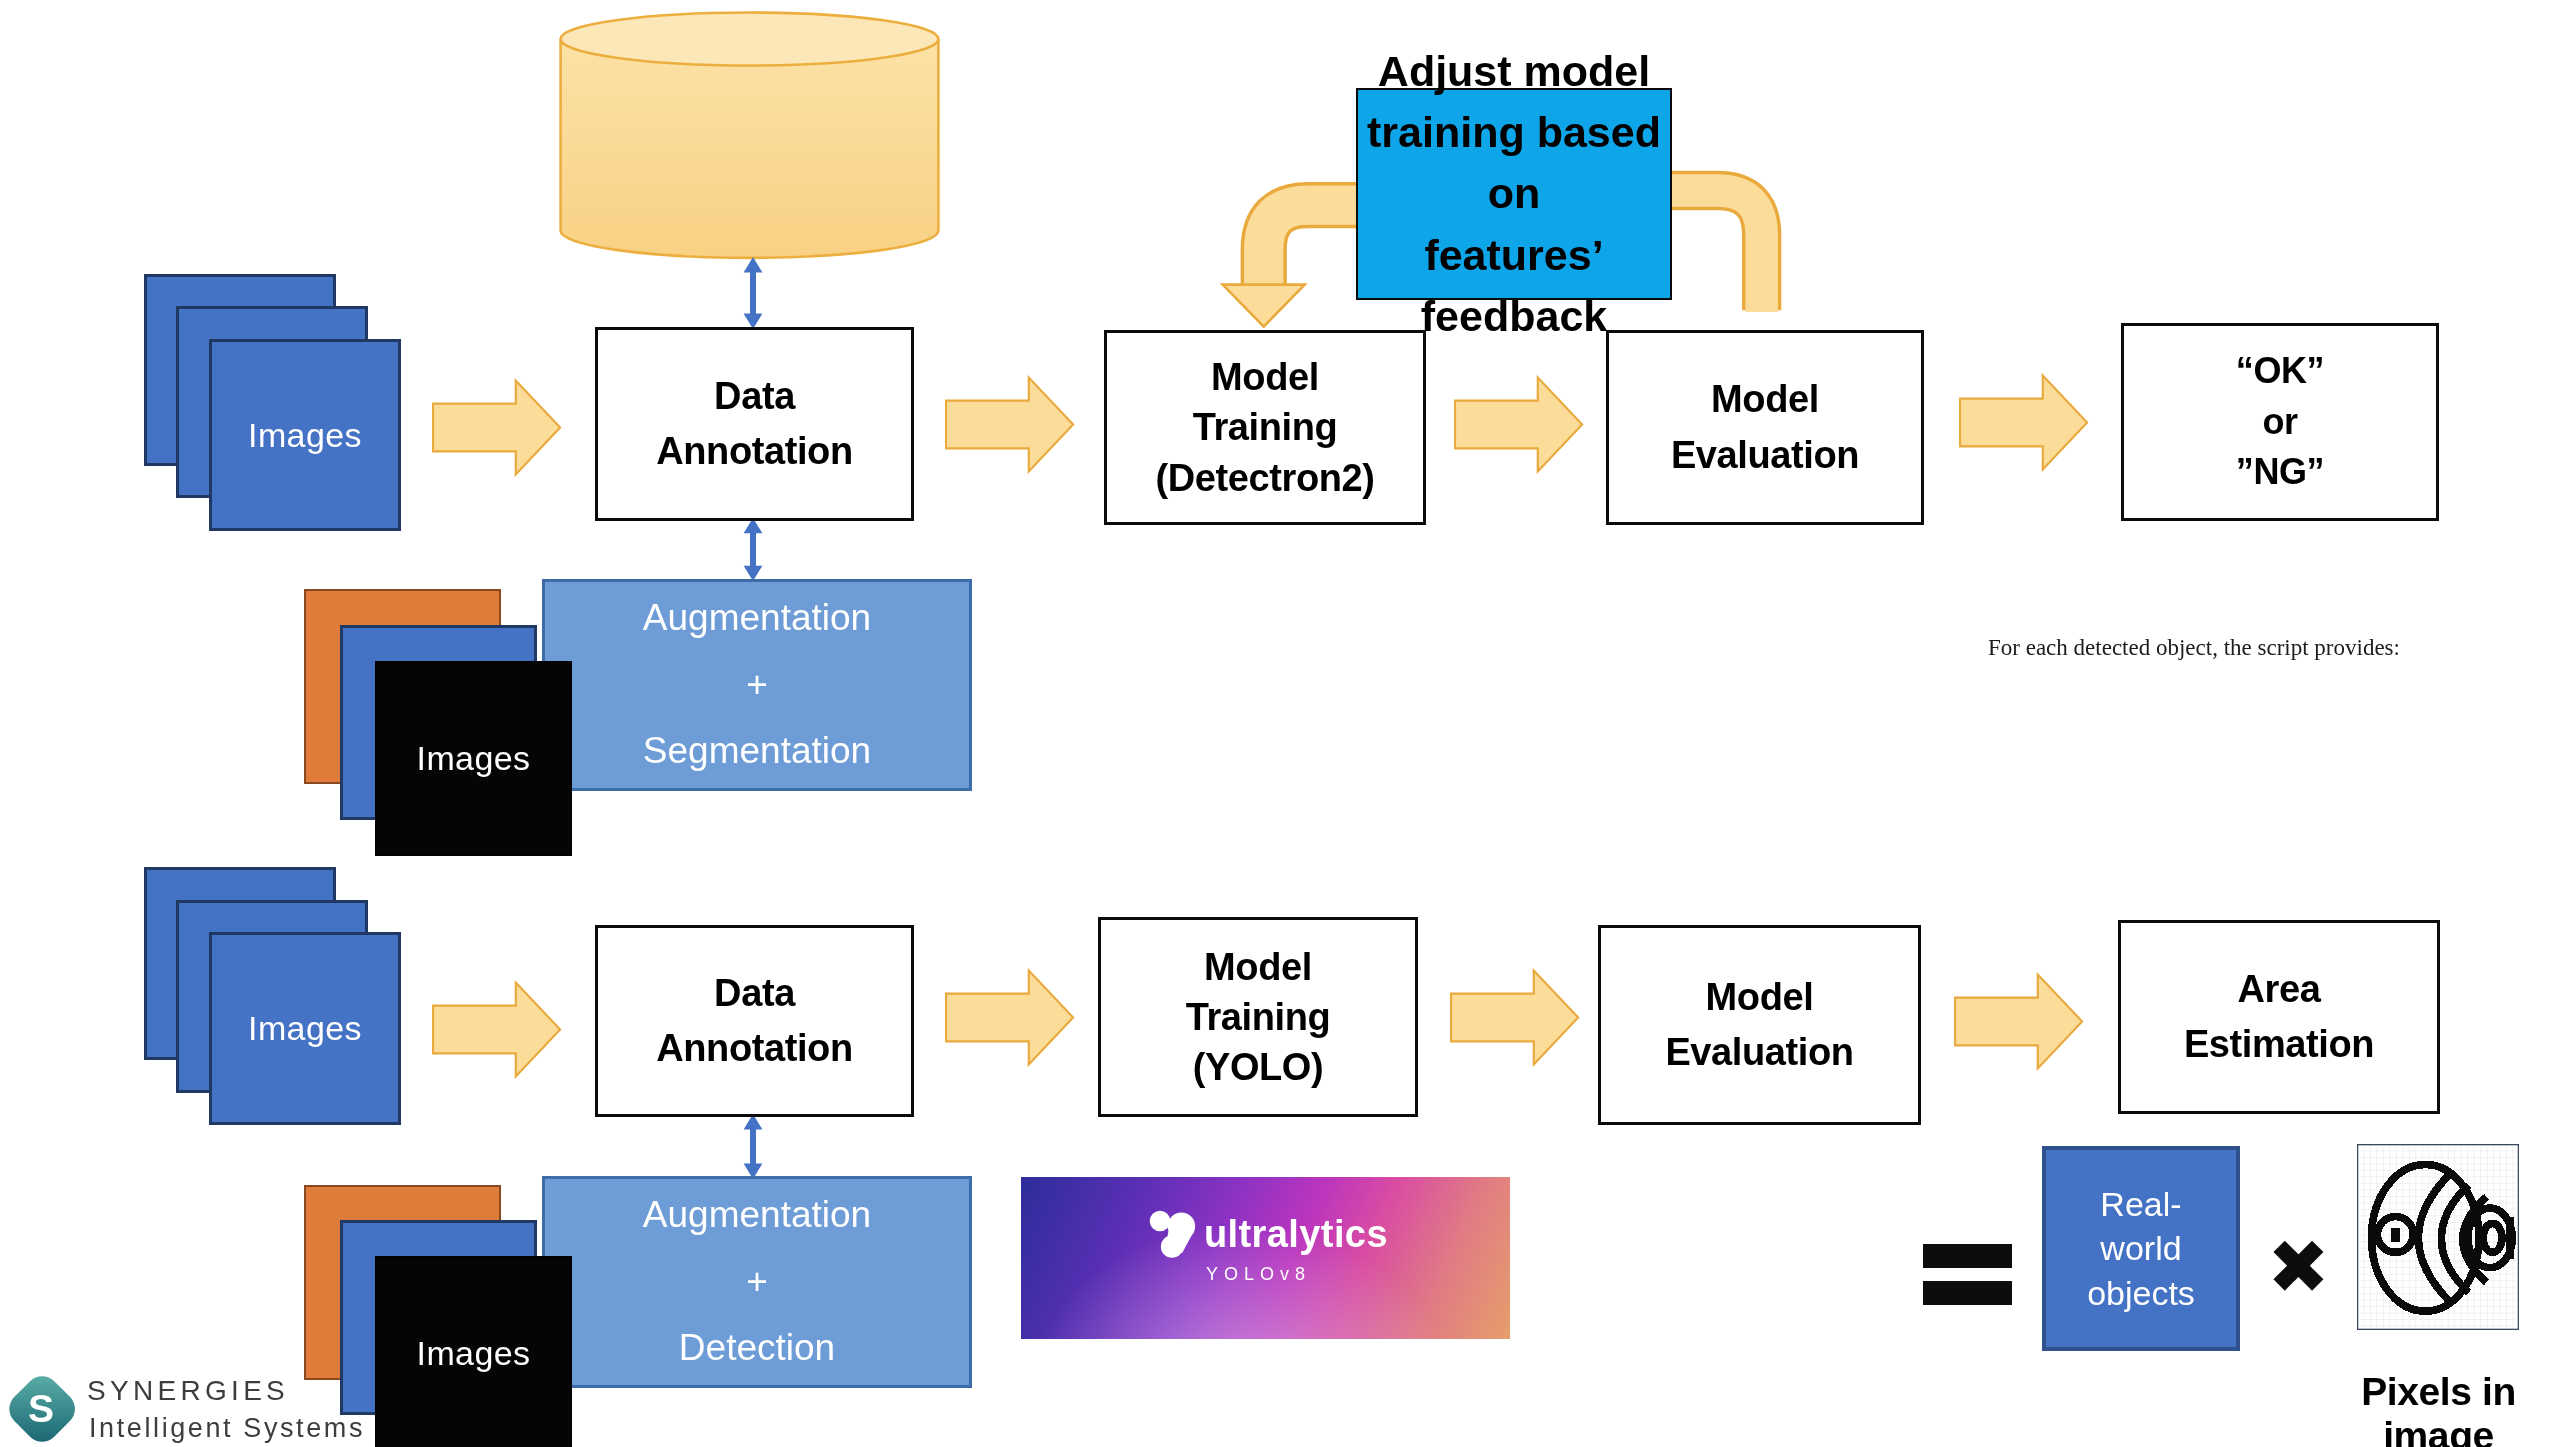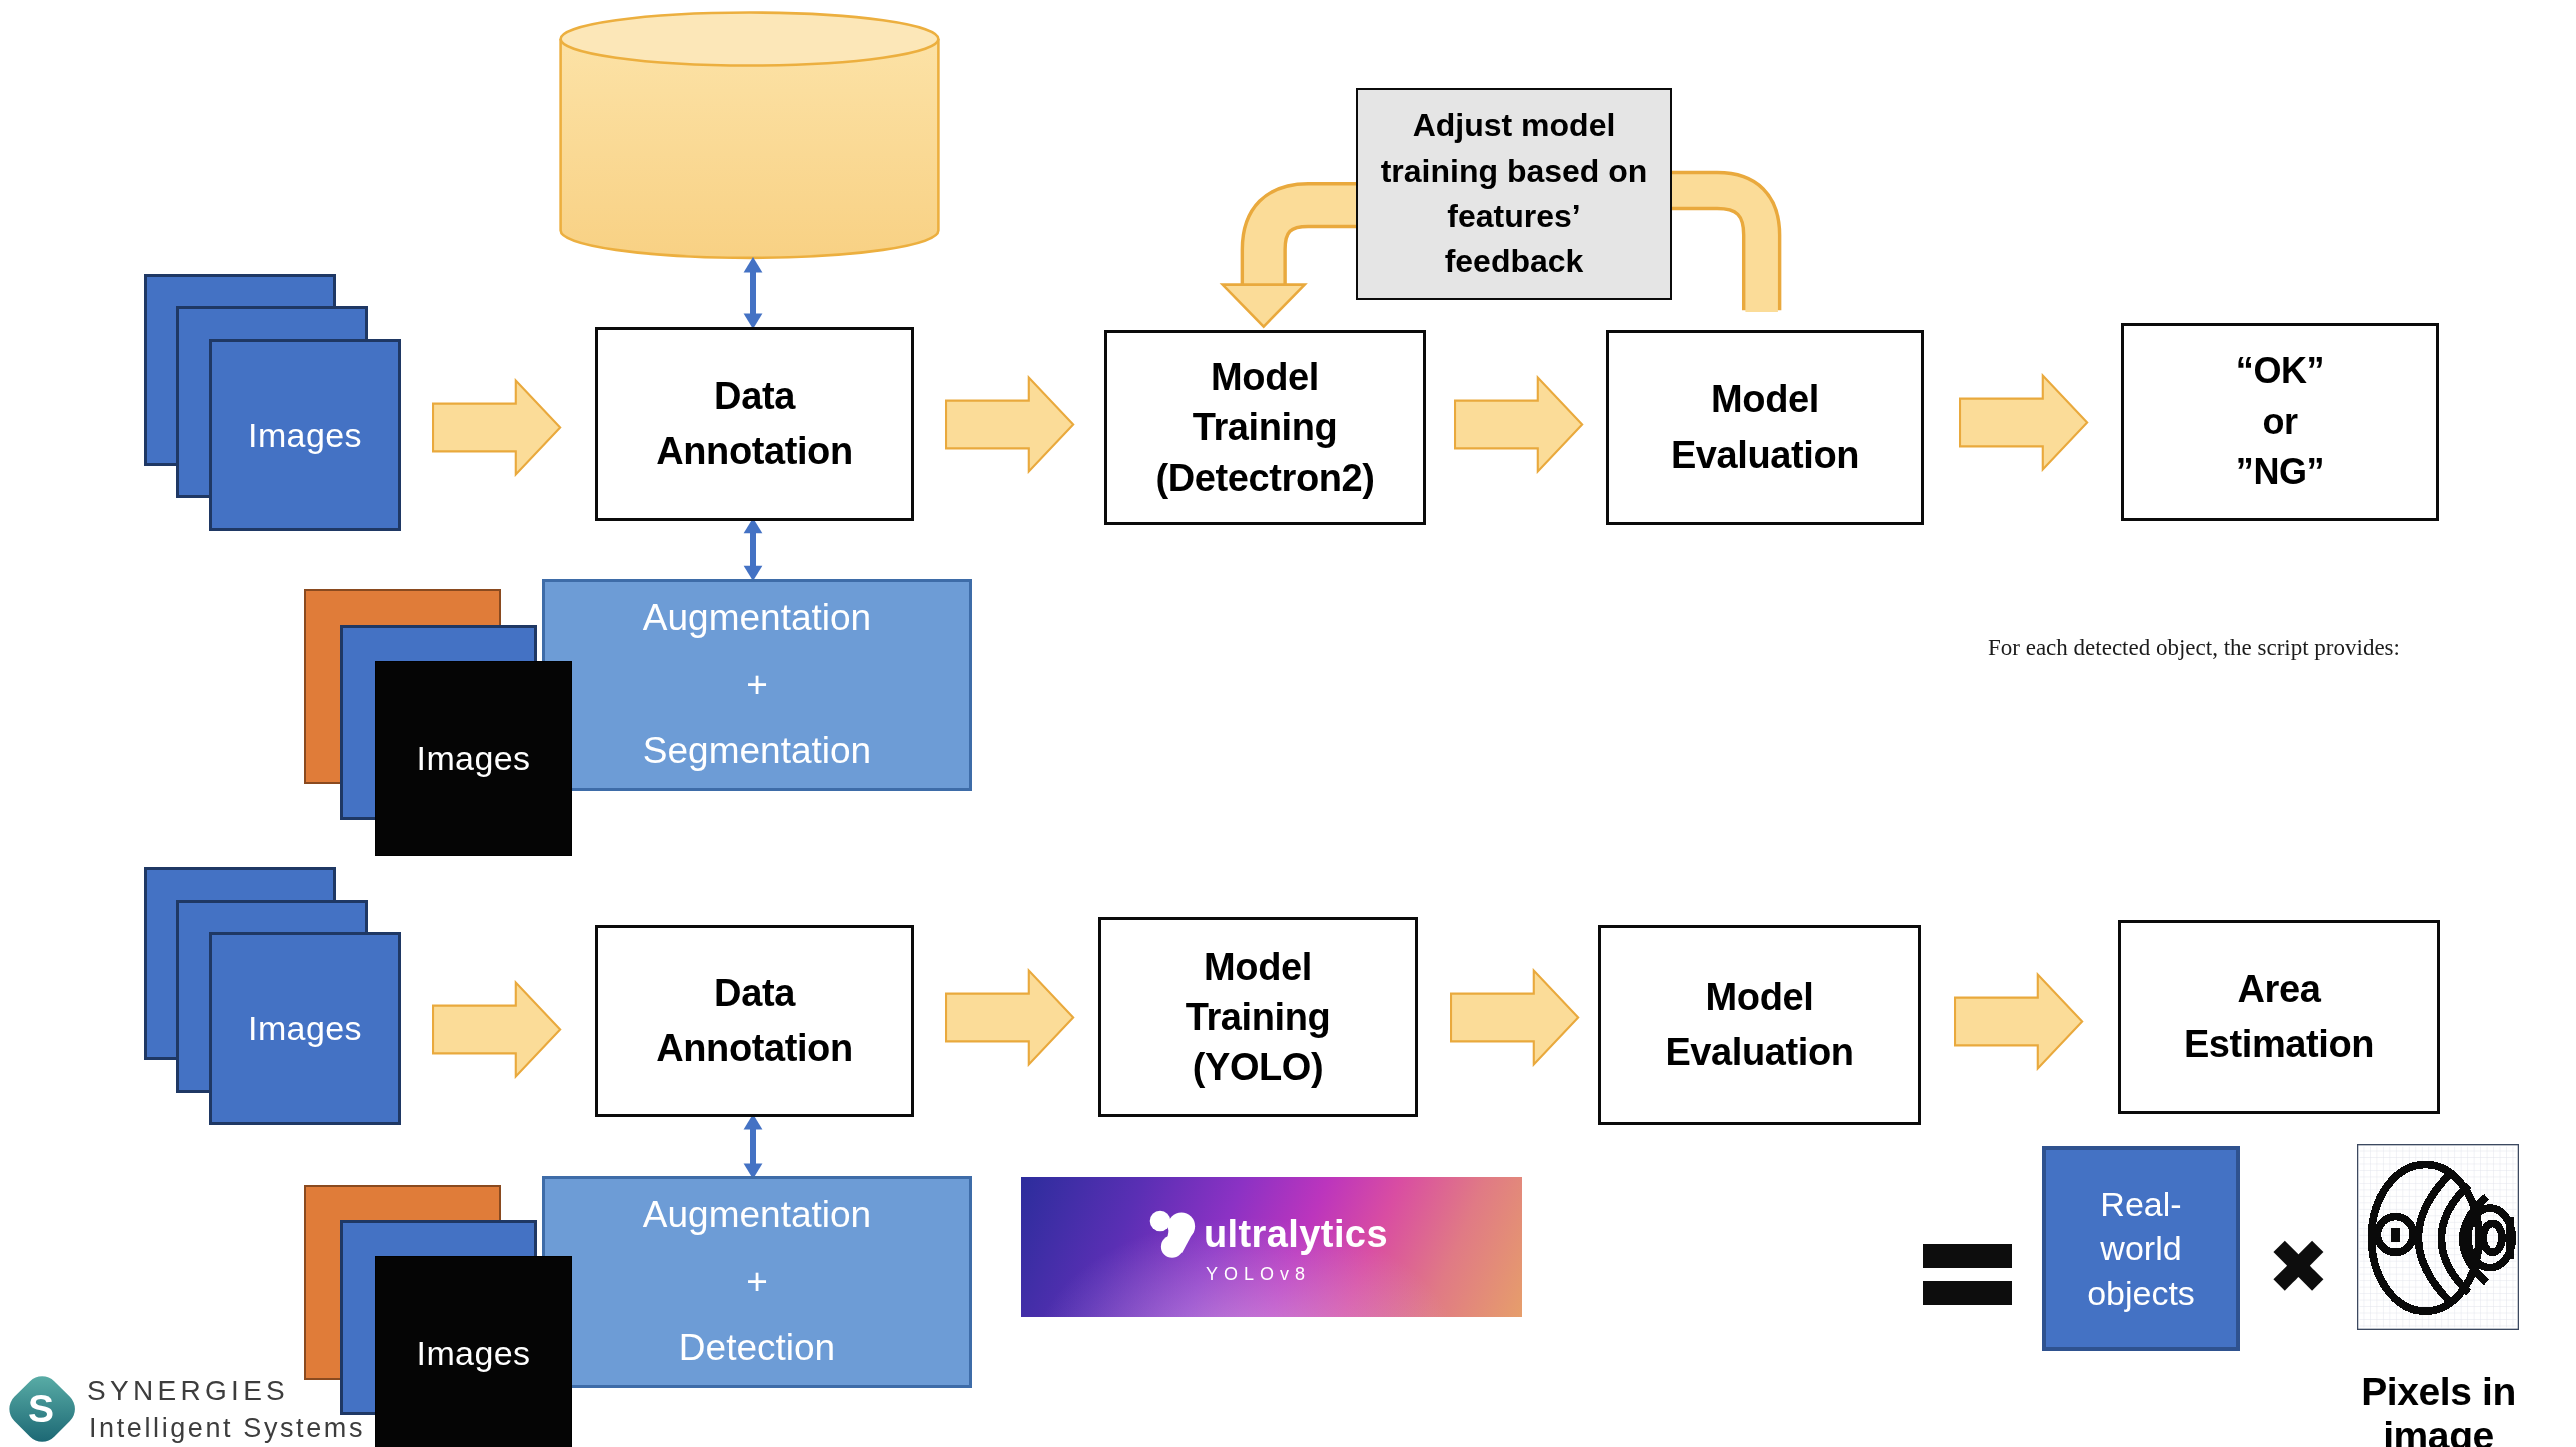--- a/index.html
+++ b/index.html
@@ -10,23 +10,23 @@
   .abs{position:absolute;box-sizing:border-box;}
   
   .fbox{
     position:absolute;box-sizing:border-box;background:#fff;border:3.4px solid #0b0b0b;
     display:flex;align-items:center;justify-content:center;text-align:center;
     font-weight:700;font-size:38px;line-height:1.45;color:#000;
     white-space:pre-line;letter-spacing:-0.4px;
   }
   
   .notebox{
-    position:absolute;box-sizing:border-box;background:#e5e5e5;border:2.6px solid #0b0b0b;
-    display:flex;align-items:center;justify-content:center;text-align:center;
-    font-weight:600;font-size:32px;line-height:1.42;color:#000;white-space:pre-line;
+    position:absolute;box-sizing:border-box;background:#0ea5e9;border:2.6px solid #0b0b0b;
+    display:flex;align-items:center;justify-content:center;text-align:center;
+    font-weight:600;font-size:43px;line-height:1.42;color:#000;white-space:pre-line;
   }
   
   .augbox{
     position:absolute;box-sizing:border-box;background:#6D9CD6;border:3.4px solid #3E6CA8;
     display:flex;align-items:center;justify-content:center;text-align:center;
     font-weight:400;font-size:37px;line-height:1.8;color:#fff;white-space:pre-line;
   }
   .card{position:absolute;box-sizing:border-box;}
   .card.blue{background:#4472C4;border:3.4px solid #1F3864;}
   .card.orange{background:#E07C39;border:2.6px solid #8A4A1F;}
@@ -196,21 +196,21 @@
     <div class="card orange abs" style="left:304px;top:1185px;width:197px;height:195px;"></div>
     <div class="card blue abs" style="left:340px;top:1220px;width:197px;height:195px;"></div>
   </div>
   <div class="augbox" style="left:542px;top:1176px;width:430px;height:212px;">Augmentation
 +
 Detection</div>
   <div class="card black abs" style="left:375px;top:1256px;width:197px;height:195px;">
     <div class="stacklabel">Images</div>
   </div>
 
-  <div class="banner" style="left:1021px;top:1177px;width:489px;height:140px;padding-left:12px;">
+  <div class="banner" style="left:1021px;top:1177px;width:489px;height:162px;">
     <svg style="position:absolute;left:127px;top:31px;" width="48" height="50" viewBox="0 0 56 58">
       <g fill="#ffffff">
         <circle cx="14" cy="15" r="12"></circle>
         <circle cx="39" cy="21" r="16"></circle>
         <circle cx="28" cy="45" r="13"></circle>
         <path d="M24 26 L54 26 L40 52 L20 48 Z"></path>
       </g>
     </svg>
     <div class="ubrand" style="left:183px;top:36px;">ultralytics</div>
     <div class="umodel" style="left:185px;top:87px;">YOLOv8</div>

